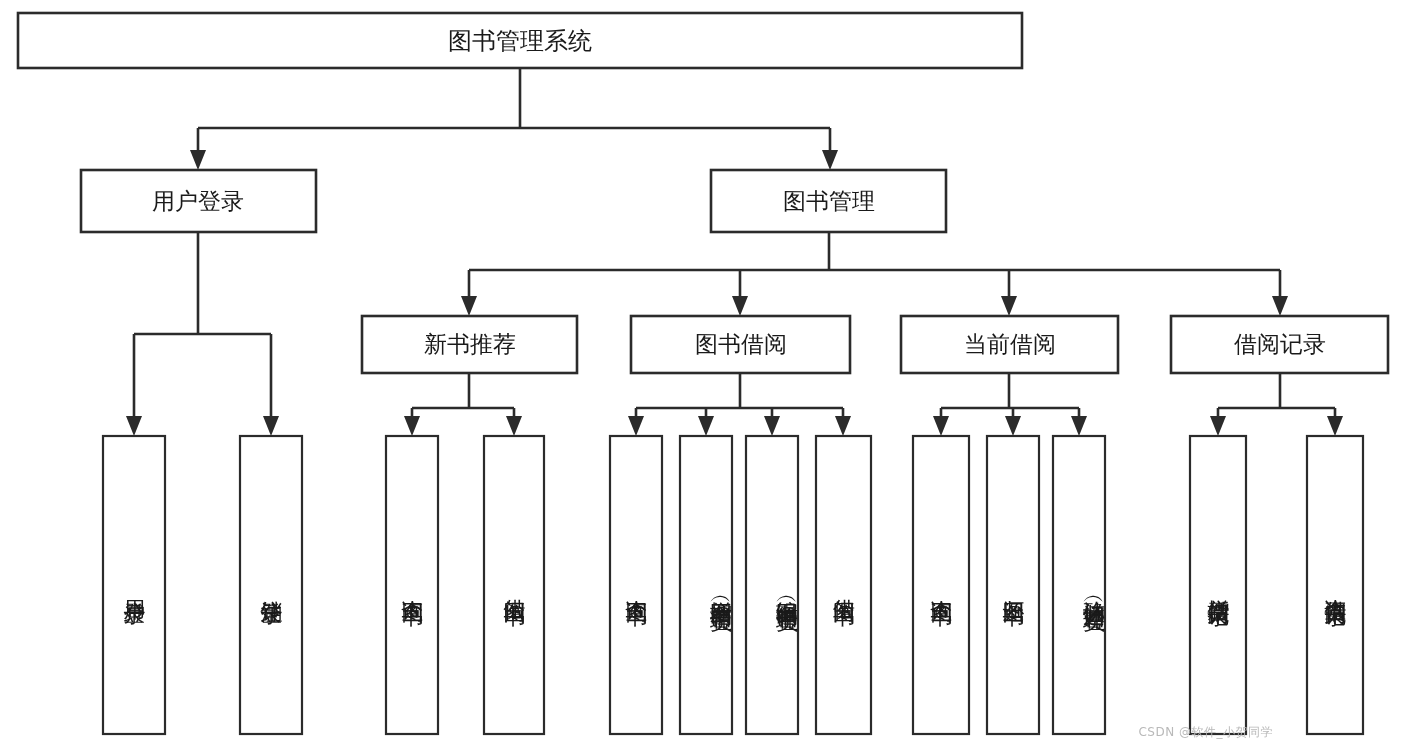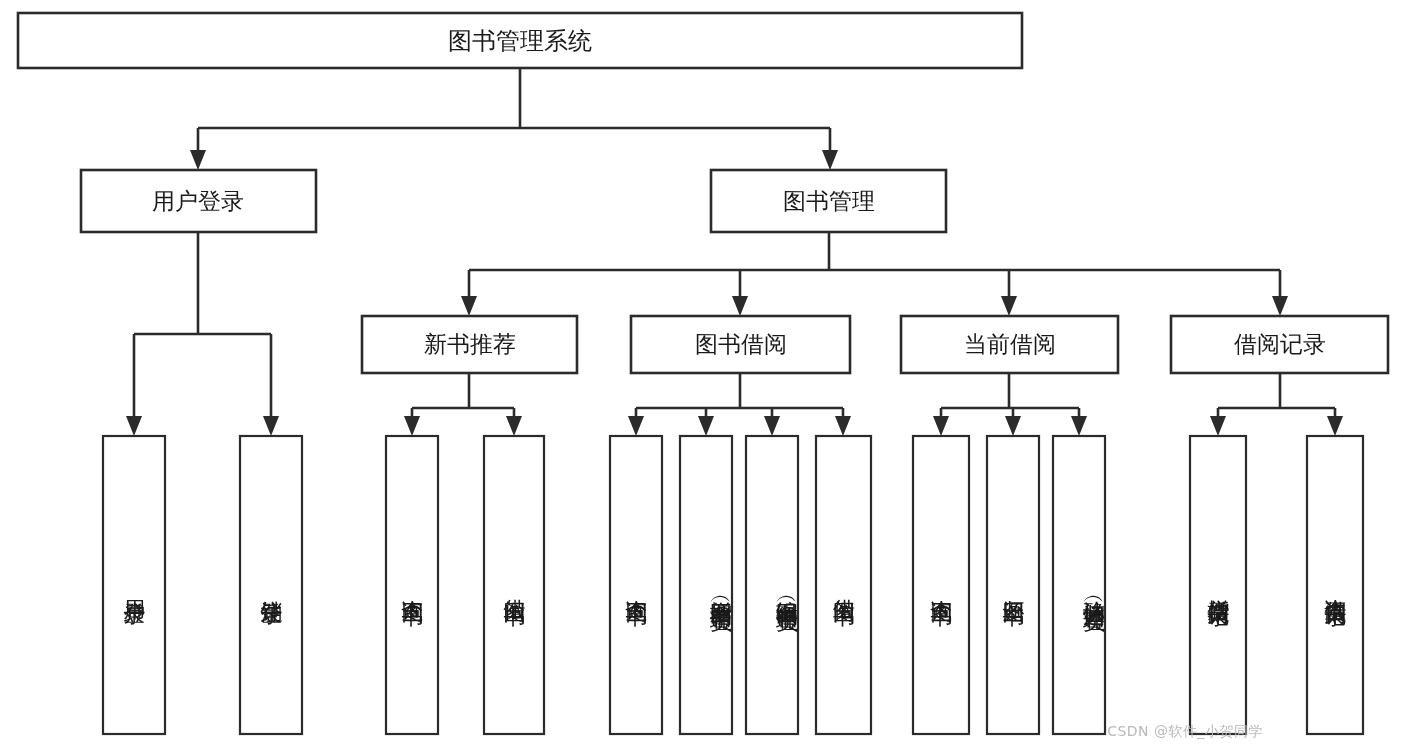--- a/index.html
+++ b/index.html
@@ -68,24 +68,24 @@
     font-family: "DejaVu Sans", "Liberation Sans", sans-serif;
     font-size: 22px;
     line-height: 1.04;
     color: #1a1a1a;
     letter-spacing: 1.5px;
     white-space: nowrap;
     pointer-events: none;
   }
   .watermark {
     position: absolute;
-    right: 26px;
+    right: 16px;
     bottom: 6px;
     font-family: "DejaVu Sans", "Liberation Sans", sans-serif;
-    font-size: 14px;
+    font-size: 12px;
     color: #b9b9b9;
     letter-spacing: 0.5px;
     white-space: nowrap;
   }
 </style>
 </head>
 <body>
 
 <div id="diagram-root">
 

